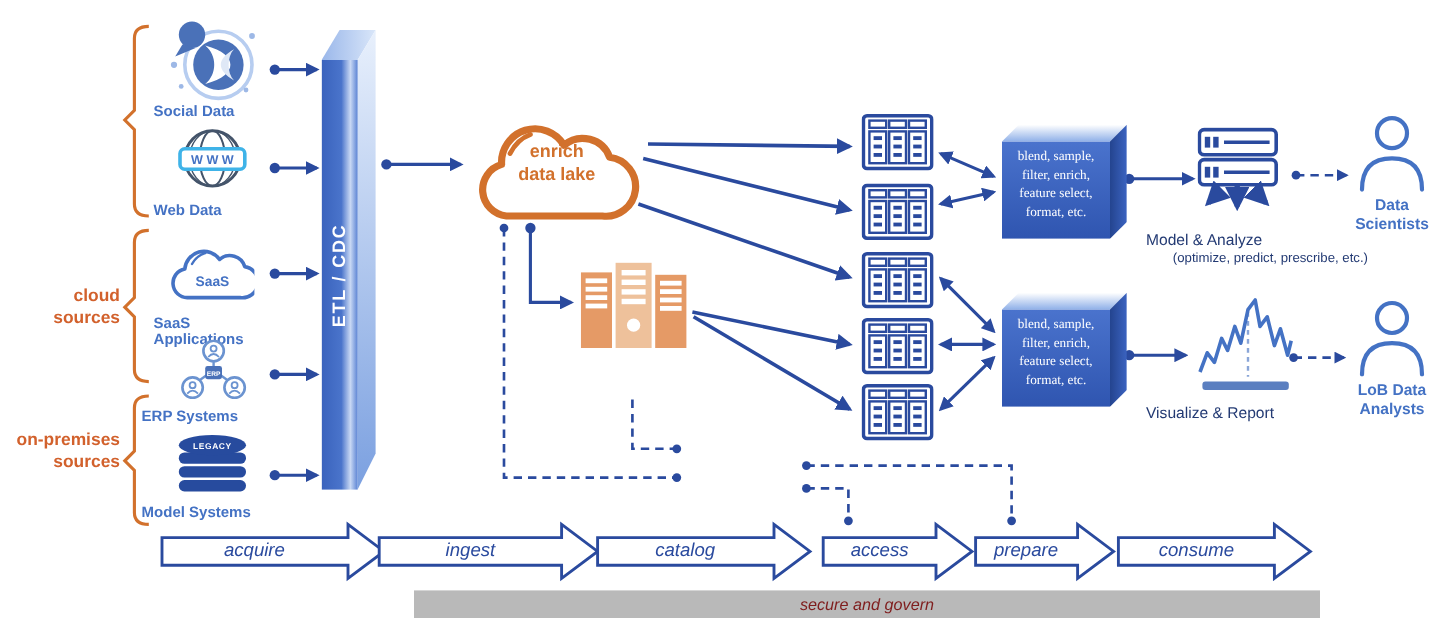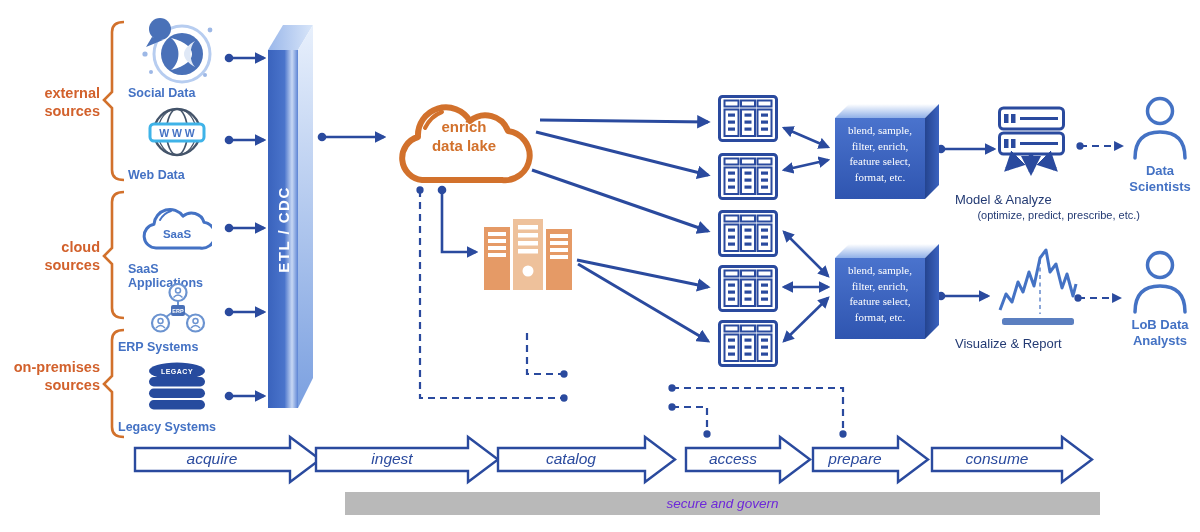--- a/index.html
+++ b/index.html
@@ -14,21 +14,21 @@
   .lbl-navy-sm{color:#233a73;font-size:11px;text-align:right;line-height:1.2;}
   .lbl-consumer{color:#4472c4;font-weight:bold;font-size:13px;text-align:center;line-height:1.25;}
   .plabel{color:#2a4a9e;font-style:italic;font-size:15.5px;text-align:center;height:20px;line-height:20px;}
   .catalog-text{color:#fff;font-size:11px;letter-spacing:1px;text-align:center;font-weight:normal;}
   .etl-bar-text{color:#fff;font-weight:bold;font-size:15px;letter-spacing:1.5px;white-space:nowrap;
                 transform:rotate(-90deg);}
   .blend-text{position:absolute;left:2px;top:19px;width:90px;text-align:center;color:#fff;
               font-size:11px;line-height:1.42;}
   .blend-text span{display:block;font-family:Liberation Serif, serif;}
   .securebar{background:#b9b9b9;display:flex;align-items:center;justify-content:center;}
-  .securebar div{color:#6d28d9;font-style:italic;font-size:13.5px;}
+  .securebar div{color:#7f1d1d;font-style:italic;font-size:13.5px;}
 </style>
 </head>
 <body>
 
 <div id="canvas">
 
   <svg width="0" height="0" style="position:absolute">
     <defs>
       <marker id="ah" viewBox="0 0 10 10" refX="8" refY="5" markerWidth="4.5" markerHeight="4.5" orient="auto-start-reverse">
         <path d="M0,0 L10,5 L0,10 z" fill="#2a4a9e"></path>
@@ -133,21 +133,20 @@
     </g>
 
     <g stroke="#2a4a9e" stroke-width="2.2" fill="none" stroke-dasharray="7 5">
       <path d="M420,190 V398 H564" marker-start="url(#mdot)" marker-end="url(#mdot)"></path>
       <path d="M527,333 V374 H564" marker-end="url(#mdot)"></path>
       <path d="M672,407 H707 V434" marker-start="url(#mdot)" marker-end="url(#mdot)"></path>
       <path d="M672,388 H843 V434" marker-start="url(#mdot)" marker-end="url(#mdot)"></path>
     </g>
   </svg>
 
-  <div class="abs lbl-grp" style="left:18px;top:84px;width:82px">external sources</div>
   <div class="abs lbl-grp" style="left:28px;top:238px;width:72px">cloud sources</div>
   <div class="abs lbl-grp" style="left:2px;top:358px;width:98px">on-premises sources</div>
 
   <svg class="abs" style="left:138px;top:14px" width="80" height="74" viewBox="0 0 80 74">
     <circle cx="44" cy="40" r="28" fill="none" stroke="#b7cdf0" stroke-width="3"></circle>
     <circle cx="44" cy="40" r="21" fill="#4a71b8"></circle>
     <path d="M33,24 C43,32 43,48 33,56 C48,52 54,46 54,40 C54,34 48,28 33,24 Z" fill="#fff"></path>
     <path d="M57,27 C51,33 51,47 57,53 C50,49 46,44.5 46,40 C46,35.5 50,31 57,27 Z" fill="#dfe8f6"></path>
     <circle cx="22" cy="15" r="11" fill="#4a71b8"></circle>
     <polygon points="14,23 8,33 25,26" fill="#4a71b8"></polygon>
@@ -199,21 +198,21 @@
   </svg>
   <div class="abs lbl-src" style="left:118px;top:340px;width:120px">ERP Systems</div>
 
   <svg class="abs" style="left:146px;top:360px" width="62" height="58" viewBox="0 0 62 58">
     <rect x="3" y="17" width="56" height="9.5" rx="4.7" fill="#274b9e"></rect>
     <rect x="3" y="28.5" width="56" height="9.5" rx="4.7" fill="#274b9e"></rect>
     <rect x="3" y="40" width="56" height="9.5" rx="4.7" fill="#274b9e"></rect>
     <ellipse cx="31" cy="11" rx="28" ry="8.5" fill="#274b9e"></ellipse>
     <text x="31" y="14" font-size="7" font-weight="bold" fill="#fff" text-anchor="middle" letter-spacing="0.5">LEGACY</text>
   </svg>
-  <div class="abs lbl-src" style="left:118px;top:420px;width:120px">Legacy Systems</div>
+  <div class="abs lbl-src" style="left:118px;top:420px;width:120px">Model Systems</div>
 
   <div class="abs" style="left:268px;top:0;width:46px;height:410px">
     <svg width="46" height="410" viewBox="0 0 46 410">
       <polygon points="0,50 15,25 45,25 30,50" fill="url(#etlTop)"></polygon>
       <polygon points="30,50 45,25 45,378 30,408" fill="url(#etlSide)"></polygon>
       <rect x="0" y="50" width="30" height="358" fill="url(#etlFront)"></rect>
     </svg>
     <div class="abs" style="left:0;top:50px;width:30px;height:358px;display:flex;align-items:center;justify-content:center">
       <span class="etl-bar-text">ETL / CDC</span>
     </div>

